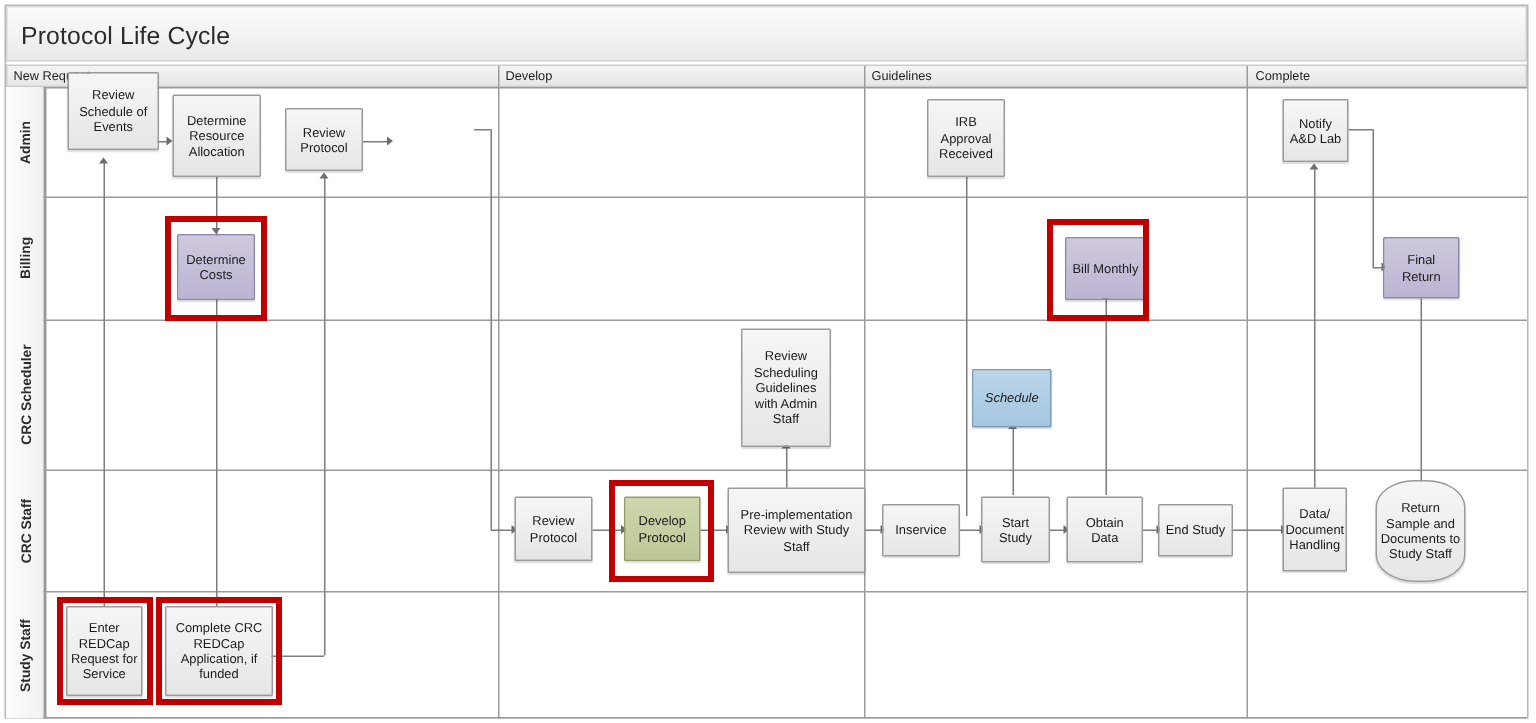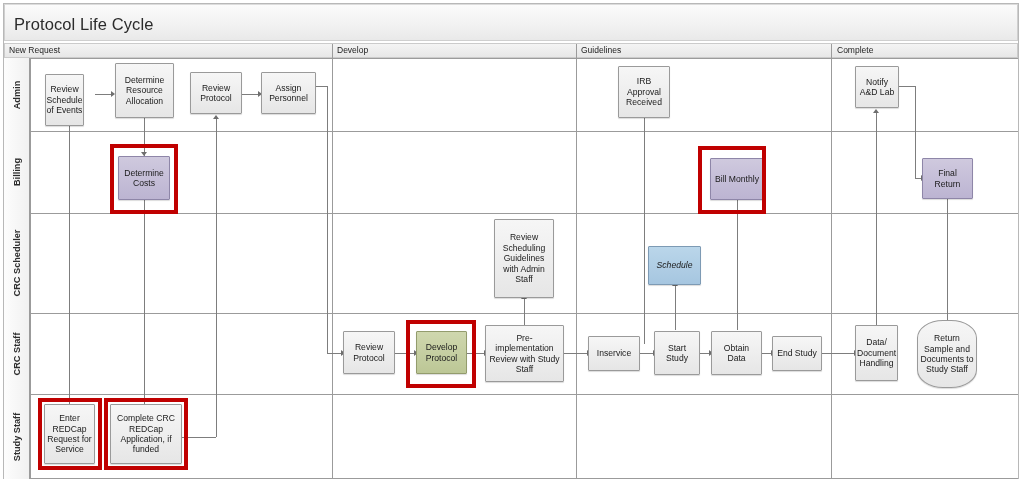--- a/index.html
+++ b/index.html
@@ -162,35 +162,34 @@
 
   <div class="conn v" style="left:947px;top:199px;height:126px"></div>
   <div class="arrow down" style="left:944px;top:323px"></div>
 
   <div class="hl" style="left:110px;top:144px;width:68px;height:70px"></div>
   <div class="hl" style="left:406px;top:320px;width:70px;height:68px"></div>
   <div class="hl" style="left:698px;top:146px;width:68px;height:68px"></div>
   <div class="hl" style="left:38px;top:398px;width:64px;height:72px"></div>
   <div class="hl" style="left:104px;top:398px;width:84px;height:72px"></div>
 
-  <div class="node grey" style="left:45px;top:74px;width:39px;height:52px">Review Schedule of Events</div>
+  <div class="node grey" style="left:45px;top:48px;width:61px;height:52px">Review Schedule of Events</div>
   <div class="node grey" style="left:115px;top:63px;width:59px;height:55px">Determine Resource Allocation</div>
   <div class="node grey" style="left:190px;top:72px;width:52px;height:42px">Review Protocol</div>
-  <div class="node grey" style="left:261px;top:72px;width:55px;height:42px">Assign Personnel</div>
 
   <div class="node purple" style="left:118px;top:156px;width:52px;height:44px">Determine Costs</div>
 
   <div class="node grey" style="left:44px;top:404px;width:51px;height:60px">Enter REDCap Request for Service</div>
   <div class="node grey" style="left:110px;top:404px;width:72px;height:60px">Complete CRC REDCap Application, if funded</div>
 
   <div class="node grey" style="left:494px;top:219px;width:60px;height:79px">Review Scheduling Guidelines with Admin Staff</div>
 
   <div class="node grey" style="left:343px;top:331px;width:52px;height:43px">Review Protocol</div>
   <div class="node green" style="left:416px;top:331px;width:51px;height:43px">Develop Protocol</div>
-  <div class="node grey" style="left:485px;top:325px;width:79px;height:57px">Pre-implementation Review with Study Staff</div>
+  <div class="node grey" style="left:485px;top:325px;width:92px;height:57px">Pre-implementation Review with Study Staff</div>
 
   <div class="node grey" style="left:618px;top:66px;width:52px;height:52px">IRB Approval Received</div>
   <div class="node purple" style="left:710px;top:158px;width:54px;height:42px">Bill Monthly</div>
   <div class="node blue" style="left:648px;top:246px;width:53px;height:39px">Schedule</div>
 
   <div class="node grey" style="left:588px;top:336px;width:52px;height:35px">Inservice</div>
   <div class="node grey" style="left:654px;top:331px;width:46px;height:44px">Start Study</div>
   <div class="node grey" style="left:711px;top:331px;width:51px;height:44px">Obtain Data</div>
   <div class="node grey" style="left:772px;top:336px;width:50px;height:35px">End Study</div>
 

